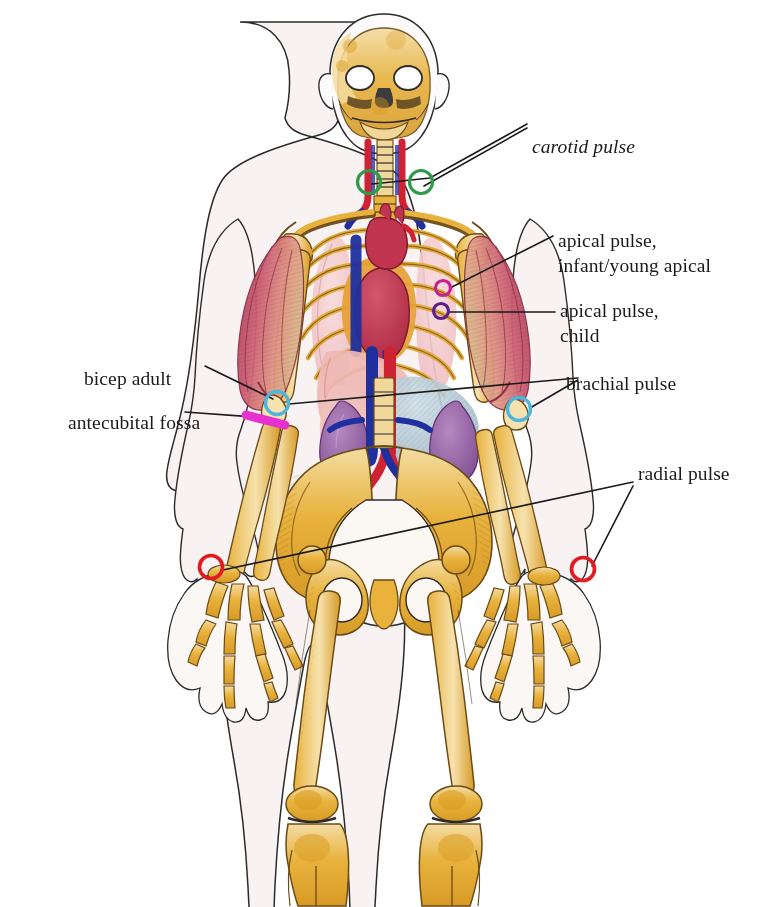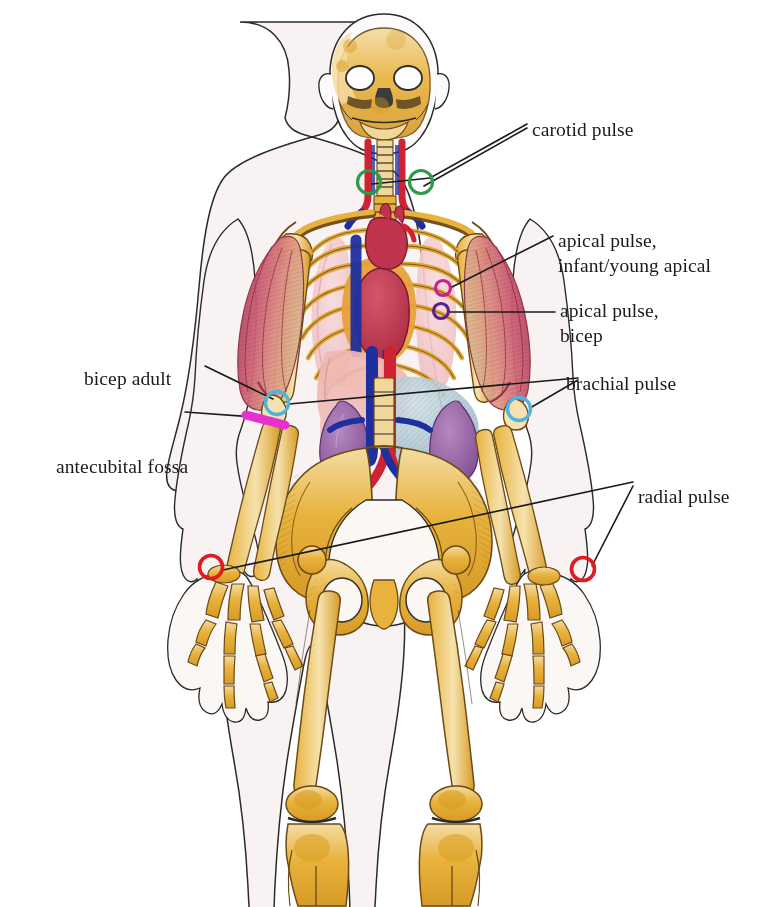--- a/index.html
+++ b/index.html
@@ -437,23 +437,23 @@
         <circle cx="443" cy="288" r="7.5" fill="none" stroke="#cc1f8f" stroke-width="3.2"></circle>
         <circle cx="441" cy="311" r="7.5" fill="none" stroke="#5b1f8f" stroke-width="3.2"></circle>
         <circle cx="277" cy="403" r="11.5" fill="none" stroke="#4fb5dd" stroke-width="3.4"></circle>
         <circle cx="519" cy="409" r="11.5" fill="none" stroke="#4fb5dd" stroke-width="3.4"></circle>
         <circle cx="211" cy="567" r="11.5" fill="none" stroke="#e01b22" stroke-width="3.6"></circle>
         <circle cx="583" cy="569" r="11.5" fill="none" stroke="#e01b22" stroke-width="3.6"></circle>
         <line x1="246" y1="415" x2="285" y2="425" stroke="#e630d0" stroke-width="9" stroke-linecap="round"></line>
       </g>
 </svg>
 
-<div class="lbl" style="left:532px;top:117px;">carotid pulse</div>
+<div class="lbl" style="left:532px;top:134px;font-style:italic;">carotid pulse</div>
 <div class="lbl" style="left:558px;top:228px;">apical pulse,</div>
 <div class="lbl" style="left:558px;top:253px;">infant/young apical</div>
 <div class="lbl" style="left:560px;top:298px;">apical pulse,</div>
-<div class="lbl" style="left:560px;top:323px;">bicep</div>
+<div class="lbl" style="left:560px;top:323px;">child</div>
 <div class="lbl" style="left:84px;top:366px;">bicep adult</div>
-<div class="lbl" style="left:56px;top:410px;margin-top:44px;">antecubital fossa</div>
+<div class="lbl" style="left:68px;top:410px;">antecubital fossa</div>
 <div class="lbl" style="left:566px;top:371px;">brachial pulse</div>
-<div class="lbl" style="left:638px;top:484px;">radial pulse</div>
+<div class="lbl" style="left:638px;top:461px;">radial pulse</div>
 
 </div>
 
 </body></html>

